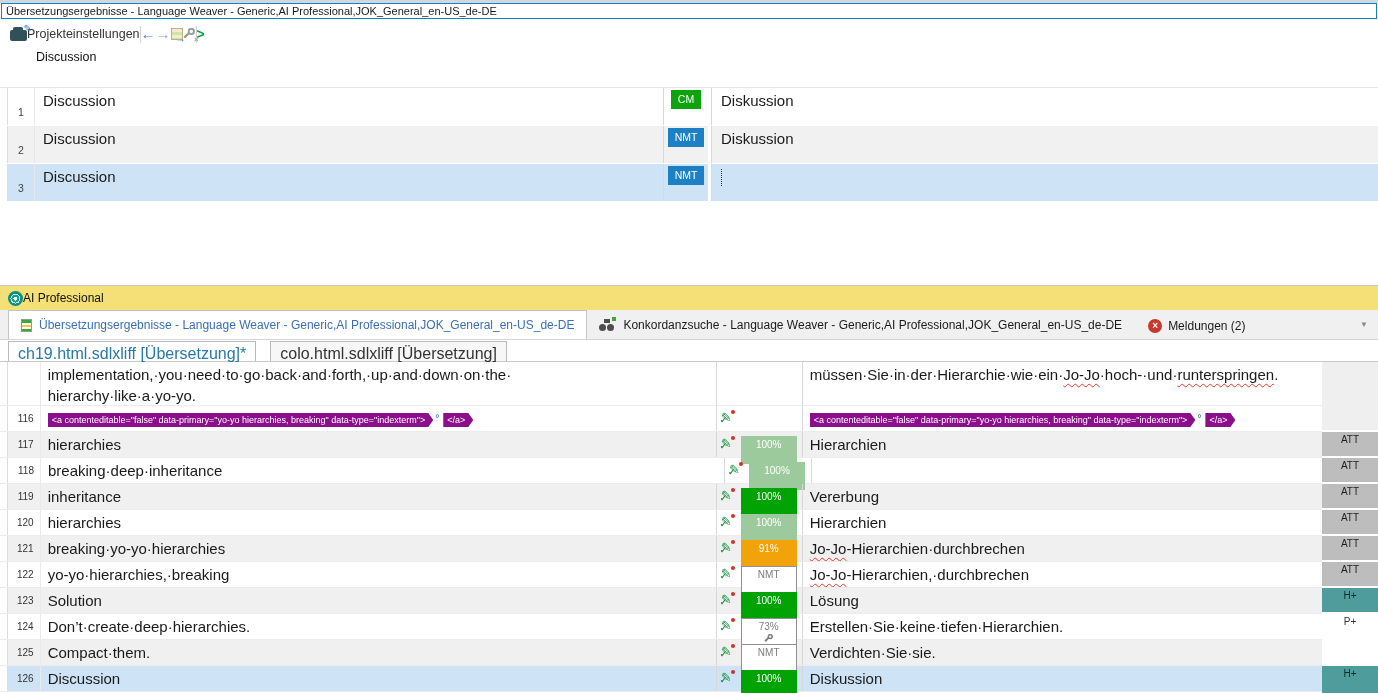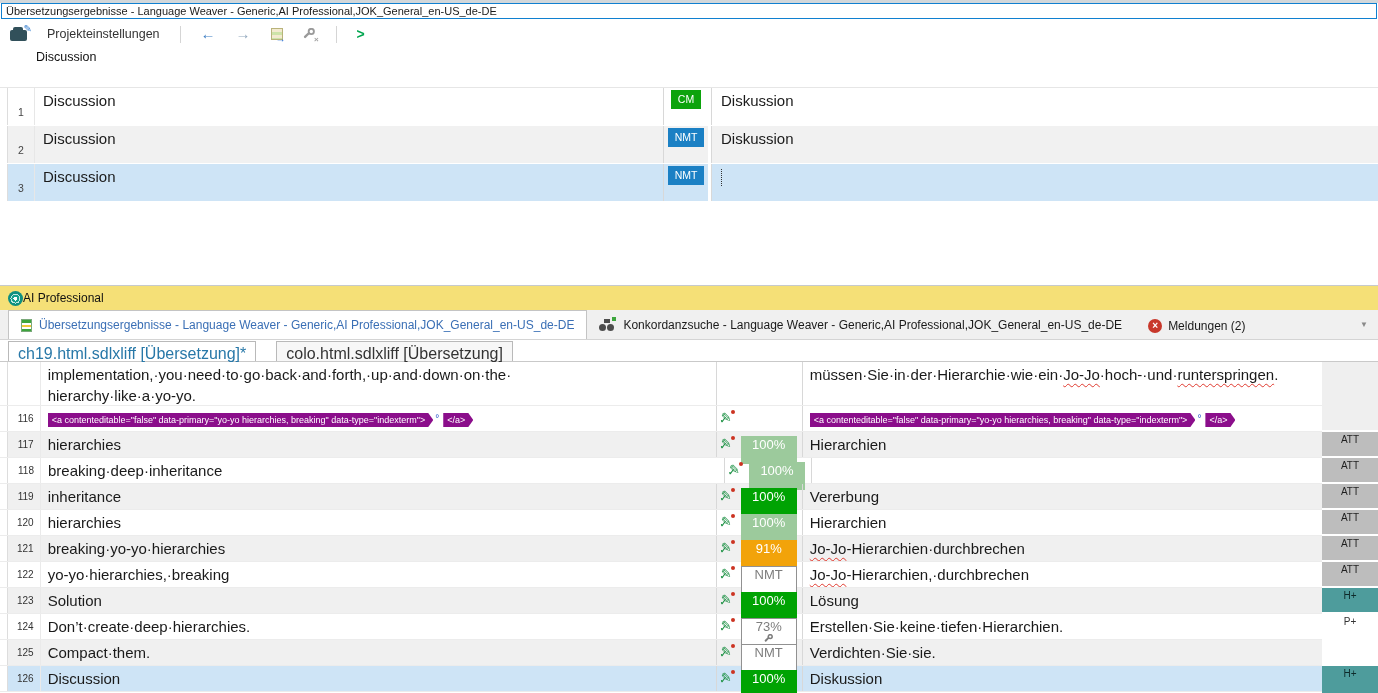--- a/index.html
+++ b/index.html
@@ -5,21 +5,21 @@
   * { box-sizing: border-box; margin: 0; padding: 0; }
   html,body { width:1378px; height:693px; }
   body { font-family: "Liberation Sans", sans-serif; background:#fff; overflow:hidden; }
   #app { position:relative; width:1378px; height:693px; background:#fff; overflow:hidden; }
 
   
   .top-strip { position:absolute; top:0; left:0; right:0; height:3px; background:#d2d7da; }
   .panel-title { position:absolute; top:3px; left:1px; right:1px; height:16px; border:1px solid #1080d0;
                  background:#fff; font-size:11px; line-height:13px; padding:1px 0 0 4px; color:#1a1a1a; }
   .toolbar { position:absolute; top:21px; left:0; right:0; height:26px; background:#fff;
-             display:flex; align-items:center; padding-left:10px; gap:20px; font-size:12.5px; color:#333; }
+             display:flex; align-items:center; padding-left:10px; gap:0; font-size:12.5px; color:#333; }
   .tsep { width:1px; height:17px; background:#d5d5d5; }
   .icon-proj { width:17px; height:11px; background:#31505a; border-radius:2px; position:relative; margin-top:3px; }
   .icon-proj::before { content:""; position:absolute; top:-3px; left:3px; width:10px; height:4px; background:#31505a; border-radius:2px 2px 0 0; }
   .icon-proj::after { content:"\270E"; position:absolute; right:-5px; top:-7px; color:#3b82d0; font-size:10px; }
   .nav-arrow { font-size:15px; font-weight:bold; line-height:14px; }
   .nav-back { color:#3f7fc4; }
   .nav-fwd { color:#93a9be; }
   .icon-apply { width:12px; height:12px; border:1px solid #b9b37a; background:repeating-linear-gradient(180deg,#f3ead0 0 3px,#cde3a8 3px 6px); position:relative; }
   .icon-apply::after { content:"\2192"; position:absolute; right:-4px; bottom:-5px; color:#2a6fd0; font-size:10px; font-weight:bold; }
   .icon-wrench { position:relative; width:13px; height:13px; }
@@ -67,41 +67,41 @@
   .icon-binoc .dot { position:absolute; top:-1px; right:0; width:4px; height:4px; background:#3da53d; }
   .messages { display:flex; align-items:center; gap:6px; font-size:12px; color:#1a1a1a; margin-left:14px; padding-bottom:6px; }
   .icon-error { width:14px; height:14px; border-radius:50%; background:#c8382b; color:#fff; font-size:10px;
                 line-height:14px; text-align:center; font-weight:bold; }
   .rtab-caret { margin-left:auto; margin-right:10px; color:#8a8a8a; font-size:8px; padding-bottom:10px; }
 
   .dtabs { position:absolute; top:340px; left:0; right:0; height:22px; background:#fff;
            border-bottom:1px solid #c9c9c9; display:flex; align-items:flex-end; padding-left:8px; }
   .dtab { font-size:16px; padding:3px 9px 2px 9px; border:1px solid #b9b9b9; border-bottom:none; height:20px; }
   .dtab.active { color:#2878a8; background:#fff; }
-  .dtab.inactive { color:#333; background:#f7f7f7; margin-left:20px; }
+  .dtab.inactive { color:#333; background:#f7f7f7; margin-left:14px; }
 
   
   .editor { position:absolute; top:362px; left:0; right:0; bottom:0; background:#fff; }
   .ed-row { display:flex; border-bottom:1px solid #ececec; }
   .ed-row.h26 { height:26px; }
   .ed-row.hpartial { height:44px; }
   .ed-row.w { background:#fff; }
   .ed-row.g { background:#f0f0f0; }
   .ed-row.sel { background:#cee4f6; }
   .ed-strip { width:8px; background:#fff; border-right:1px solid #dddddd; }
   .ed-num { width:32px; font-size:10px; color:#333; text-align:right; padding:7px 6px 0 0; }
   .ed-source { width:685px; font-size:15px; line-height:21px; padding:2px 0 0 7px; border-left:1px solid #eaeaea; border-right:1px solid #d8d8d8; color:#1a1a1a; overflow:hidden; white-space:nowrap; }
   .ed-status { width:87px; border-right:1px solid #d8d8d8; padding:4px 0 0 4px; display:flex; align-items:flex-start; gap:5px; }
   .ed-target { width:582px; font-size:15px; line-height:21px; padding:2px 0 0 7px; color:#1a1a1a; overflow:hidden; white-space:nowrap; }
 
   .pencil { position:relative; color:#1f9246; font-size:13px; line-height:15px; width:15px; flex:none; }
   .pencil::before { content:""; position:absolute; top:0; right:1px; width:4px; height:4px; border-radius:50%; background:#cc3322; }
   .pencil::after { content:"\2713"; position:absolute; left:-1px; bottom:-3px; font-size:9px; font-weight:bold; color:#1f9246; }
 
-  .m { height:28px; min-width:56px; text-align:center; font-size:13px; line-height:17px; color:#fff; padding:0 4px; }
+  .m { height:28px; min-width:56px; text-align:center; font-size:10px; line-height:17px; color:#fff; padding:0 4px; }
   .m.pale   { background:#9cca9c; }
   .m.green  { background:#00a303; }
   .m.orange { background:#f2a30a; }
   .m.nmt, .m.fuzzy { background:#fff; border:1px solid #919191; color:#7d7d7d; line-height:15px; }
   .m.fuzzy { display:flex; align-items:center; justify-content:flex-start; gap:0;flex-direction:column; }
 
   .sq { text-decoration: underline; text-decoration-style: wavy; text-decoration-color:#e03a2f;
         text-decoration-thickness:1px; text-underline-offset:3px; }
 
   .tag { display:inline-block; background:#8b0e8b; color:#fff; font-size:9px; line-height:14px; height:14px;

